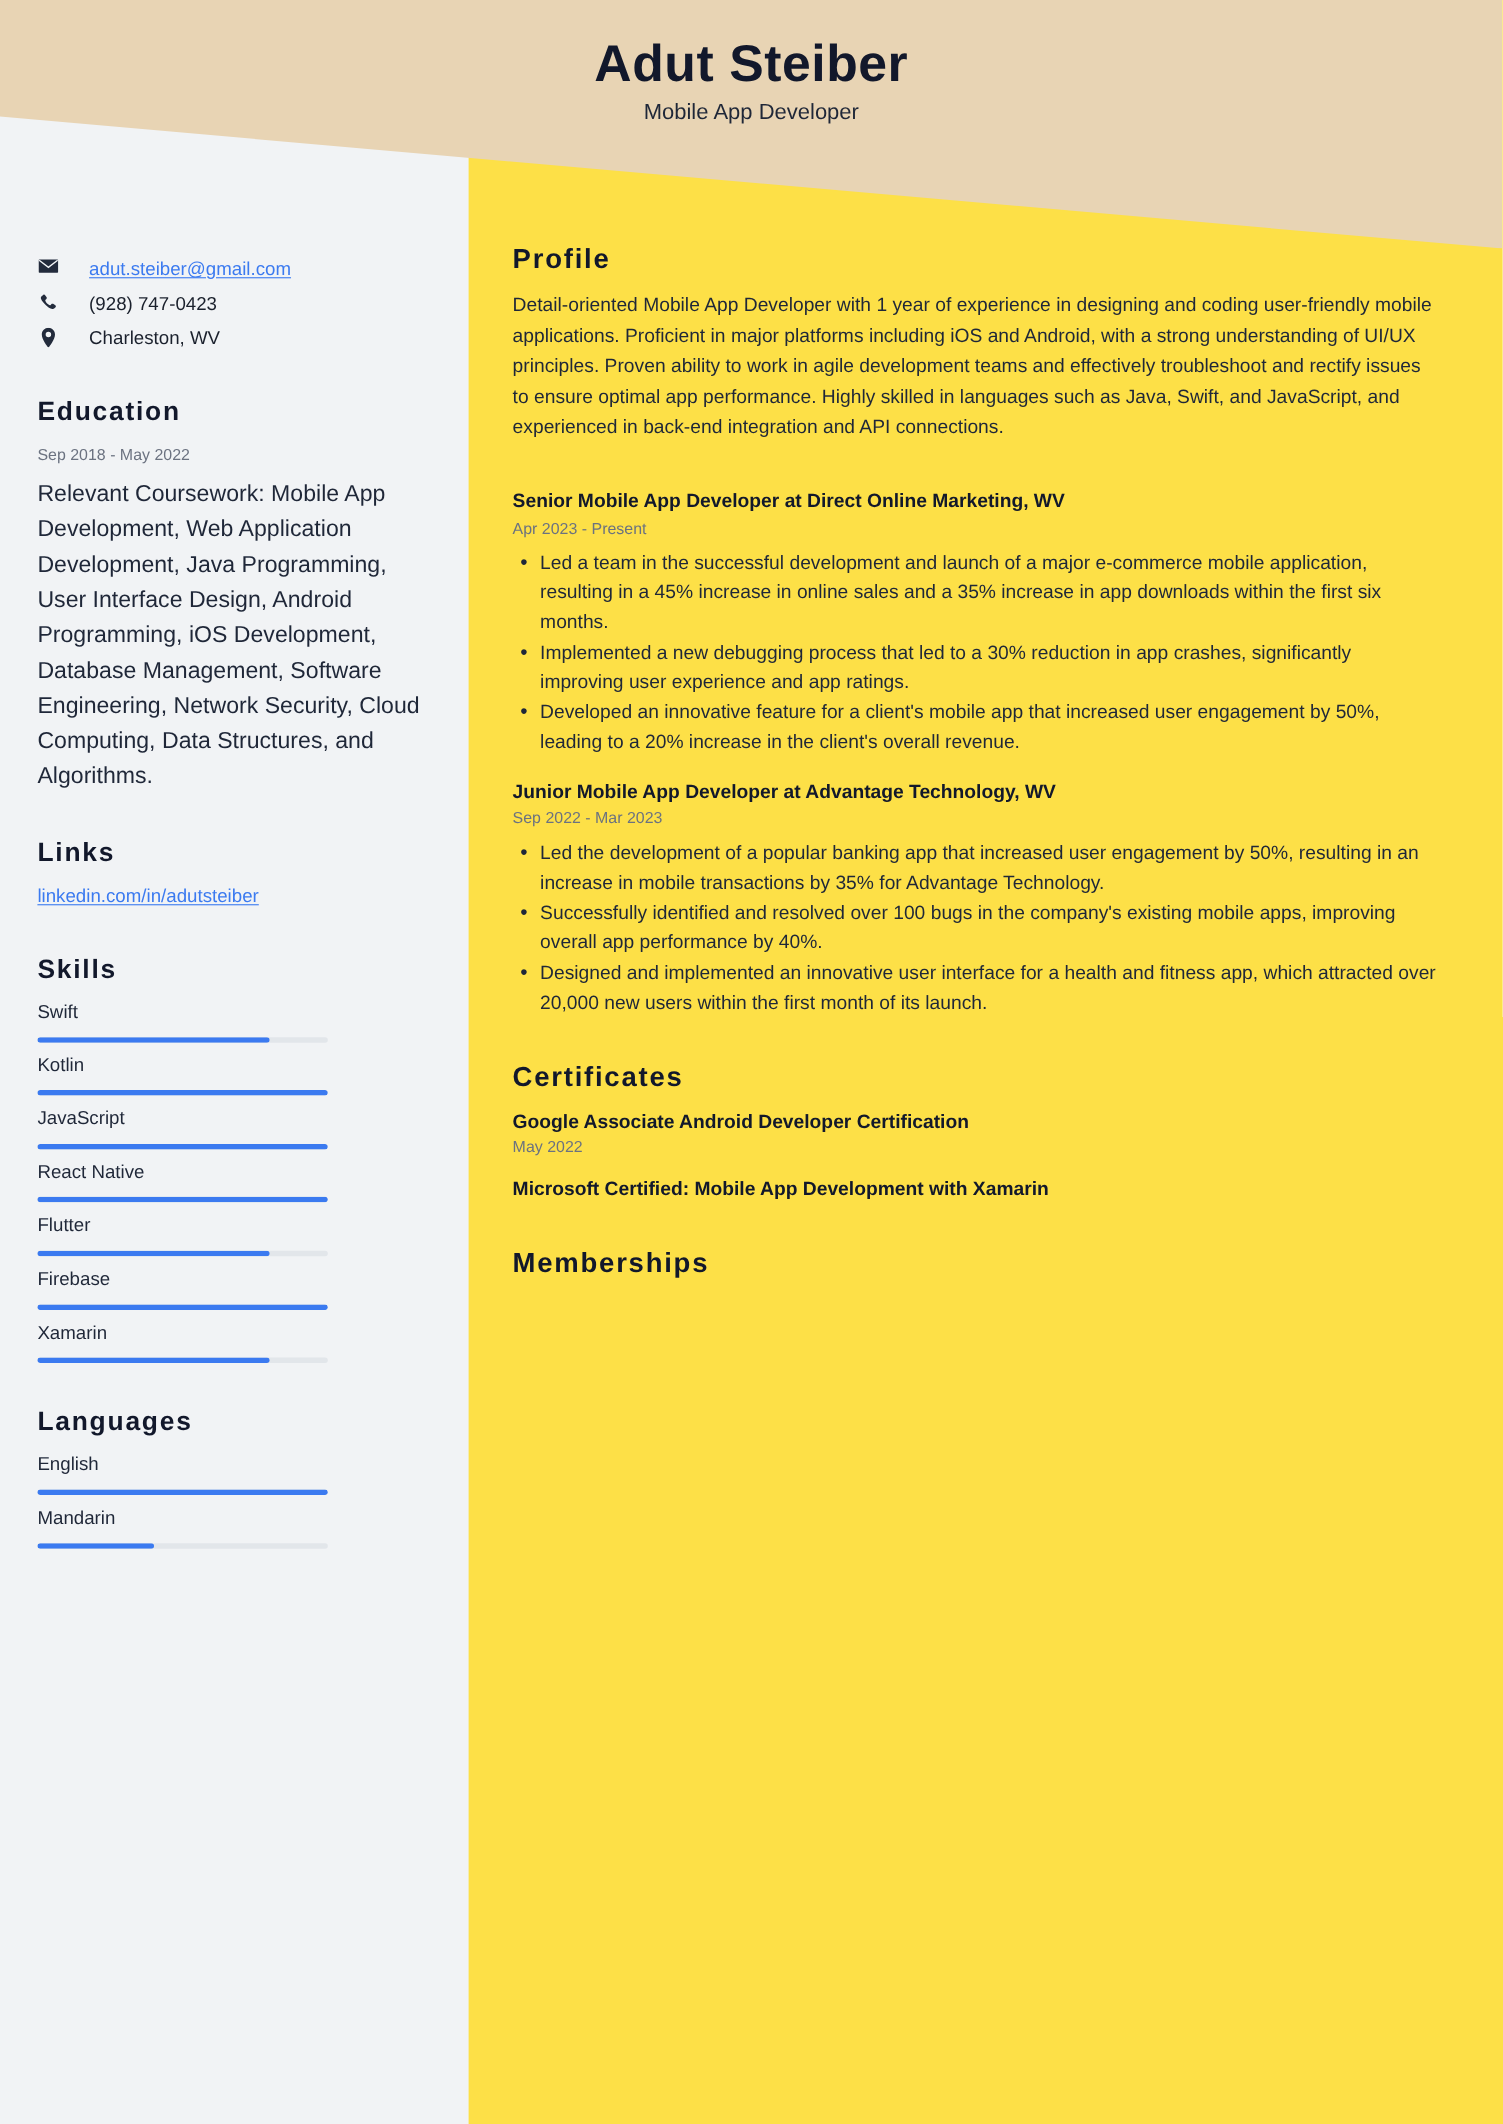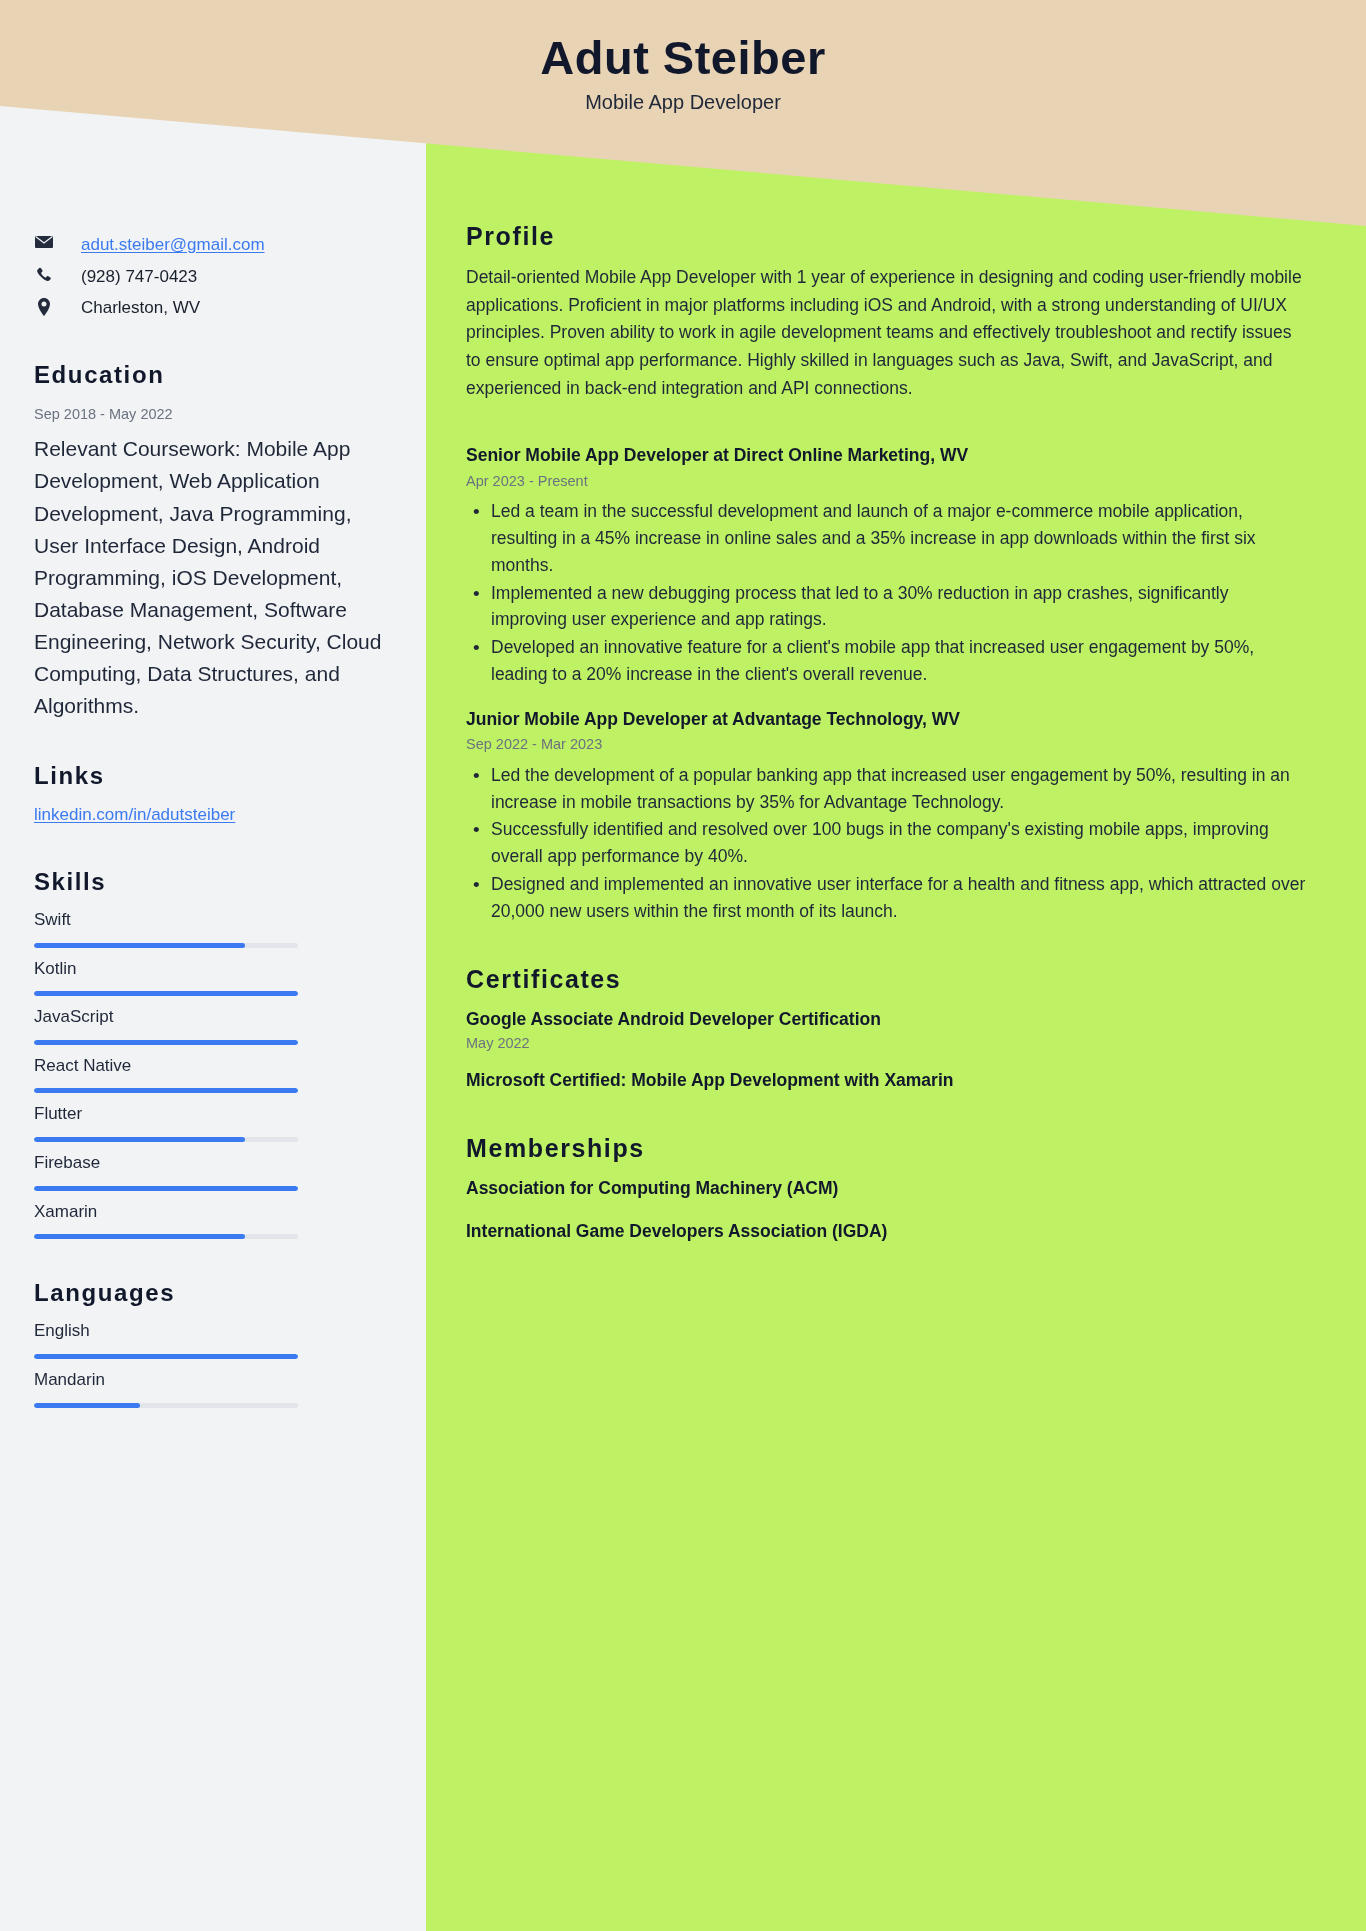--- a/index.html
+++ b/index.html
@@ -12,21 +12,21 @@
     color: #1a202c;
     position: relative;
     overflow: hidden;
   }
 
   
   .page {
     position: relative;
     width: 1366px;
     height: 1931px;
-    background: #bef264;
+    background: #fde047;
     overflow: hidden;
     text-decoration: underline;
   }
 
   
   .sidebar-bg {
     position: absolute;
     left: 0; top: 0;
     width: 426px;
     height: 1931px;
@@ -420,21 +420,17 @@
             <div class="cert-date">May 2022</div>
           </div>
           <div class="cert">
             <div class="cert-title">Microsoft Certified: Mobile App Development with Xamarin</div>
           </div>
         </div>
     </div>
 
     <div class="section">
       <div class="main-h">Memberships</div>
-      <div id="mems-list">
-          <div class="mem">Association for Computing Machinery (ACM)</div>
-          <div class="mem">International Game Developers Association (IGDA)</div>
-        </div>
     </div>
 
   </div>
 
 </div>
 
 </body></html>

